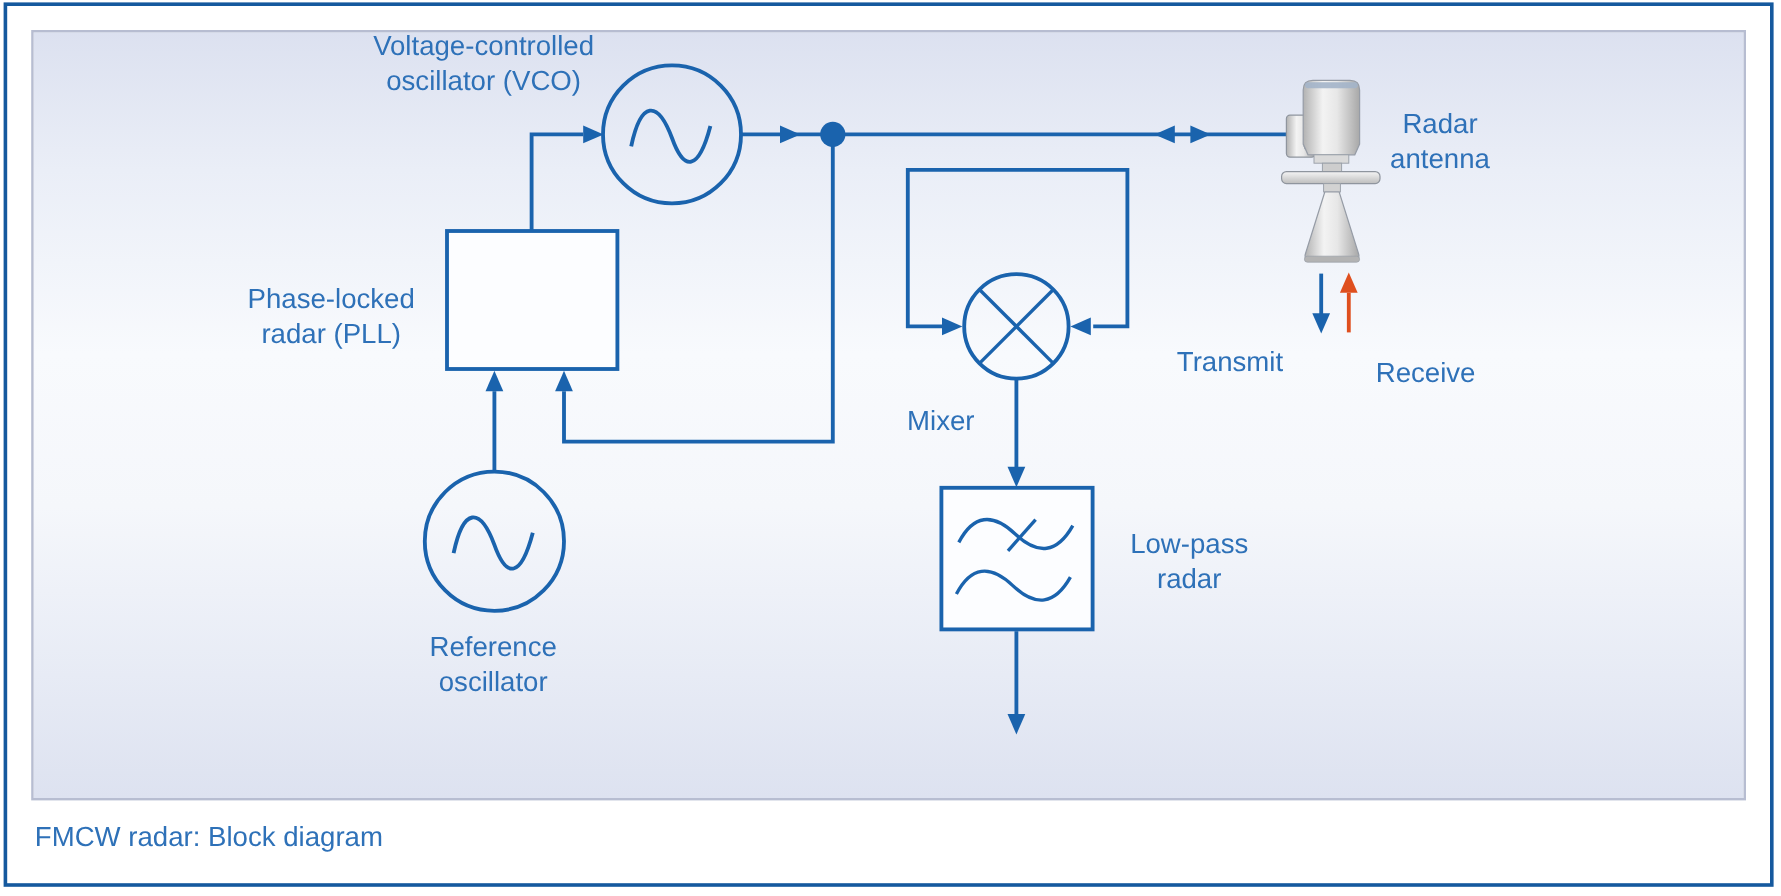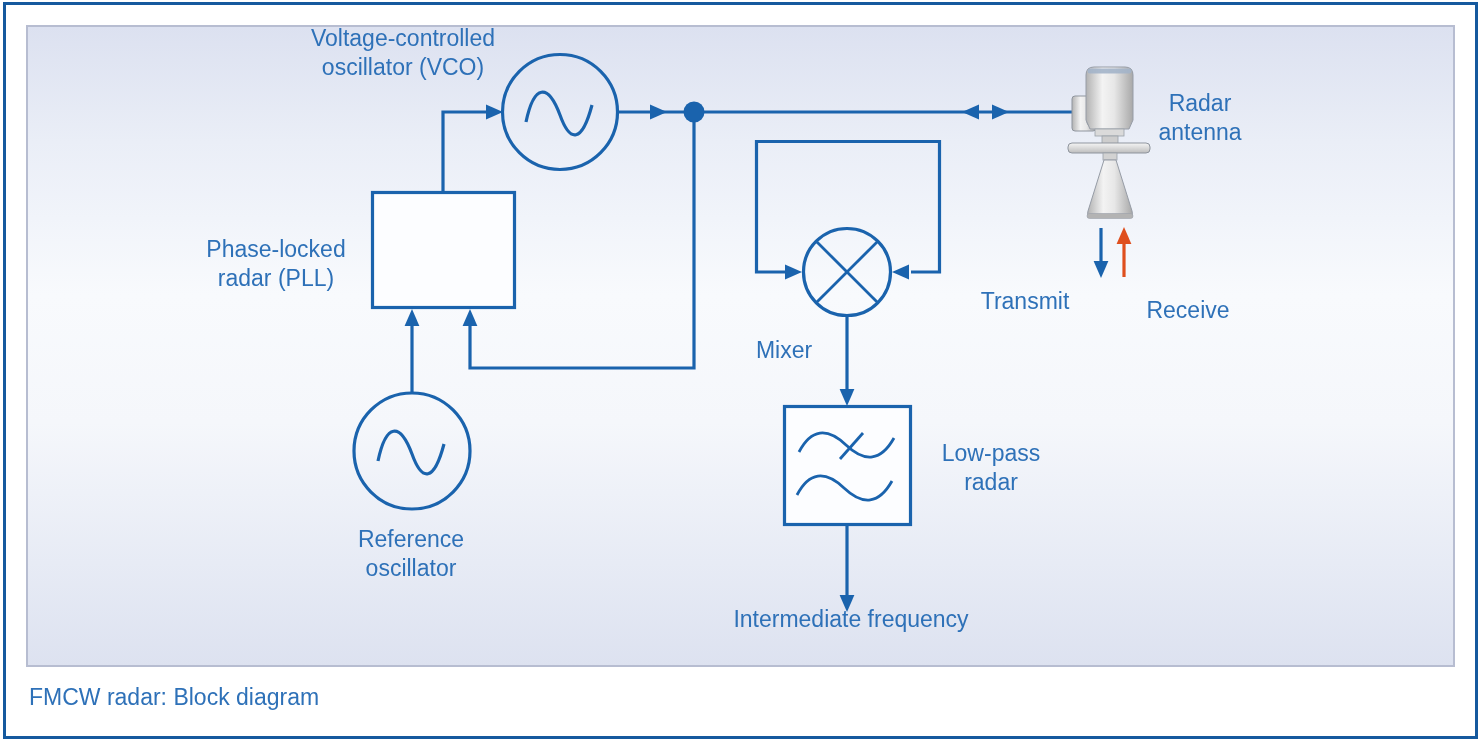--- a/index.html
+++ b/index.html
@@ -167,16 +167,15 @@
 <div class="lbl" style="left:1188px;top:296px;">Receive</div>
 
 <div class="lbl" style="left:784px;top:336px;">Mixer</div>
 
 <div class="lbl" style="left:991px;top:439px;text-align:center;">
   <span class="row">Low-pass</span>
   <span class="row">radar</span>
 </div>
 
 <div class="lbl" style="left:851px;top:605px;">
-  <span class="row">Intermediate frequency</span>
 </div>
 
 <div class="caption" style="left:29px;top:683px;">FMCW radar: Block diagram</div>
 
 </body></html>

